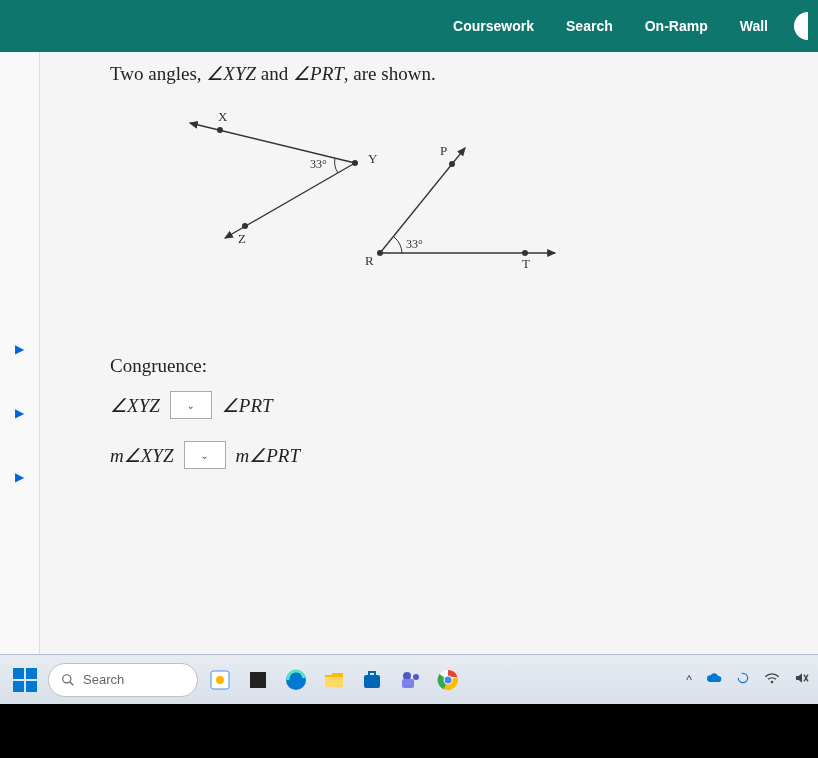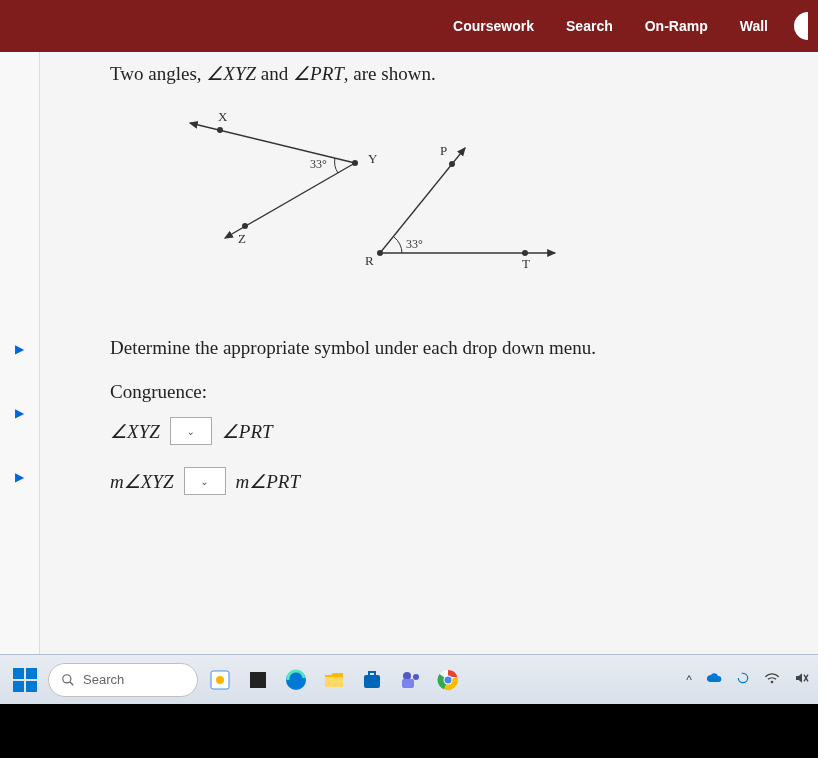--- a/index.html
+++ b/index.html
@@ -7,21 +7,21 @@
       font-family: Arial, sans-serif;
       background: #e8e8e8;
       width: 818px;
       height: 758px;
       overflow: hidden;
       display: flex;
       flex-direction: column;
     }
     
     .top-nav {
-      background: #7f1d1d;
+      background: #0f766e;
       height: 52px;
       display: flex;
       align-items: center;
       justify-content: flex-end;
       padding-right: 10px;
       gap: 0;
     }
     .nav-item {
       color: #fff;
       font-size: 14px;
@@ -241,21 +241,20 @@
       <circle cx="415" cy="160" r="3" fill="#333"></circle>
       <text x="412" y="175" font-size="13" fill="#333">T</text>
 
       <circle cx="270" cy="160" r="3" fill="#333"></circle>
       <text x="255" y="172" font-size="13" fill="#333">R</text>
 
       <path d="M 292 160 A 22 22 0 0 0 284 144" stroke="#333" fill="none" stroke-width="1"></path>
       <text x="296" y="155" font-size="12" fill="#333">33°</text>
     </svg>
     
-    <div class="instruction">Determine the appropriate symbol under each drop down menu.</div>
     
     <div class="section-label">Congruence:</div>
     
     <div class="expr-line">
       <span>∠XYZ</span>
       <span class="dropdown">
         <span class="chevron">⌄</span>
       </span>
       <span>∠PRT</span>
     </div>

